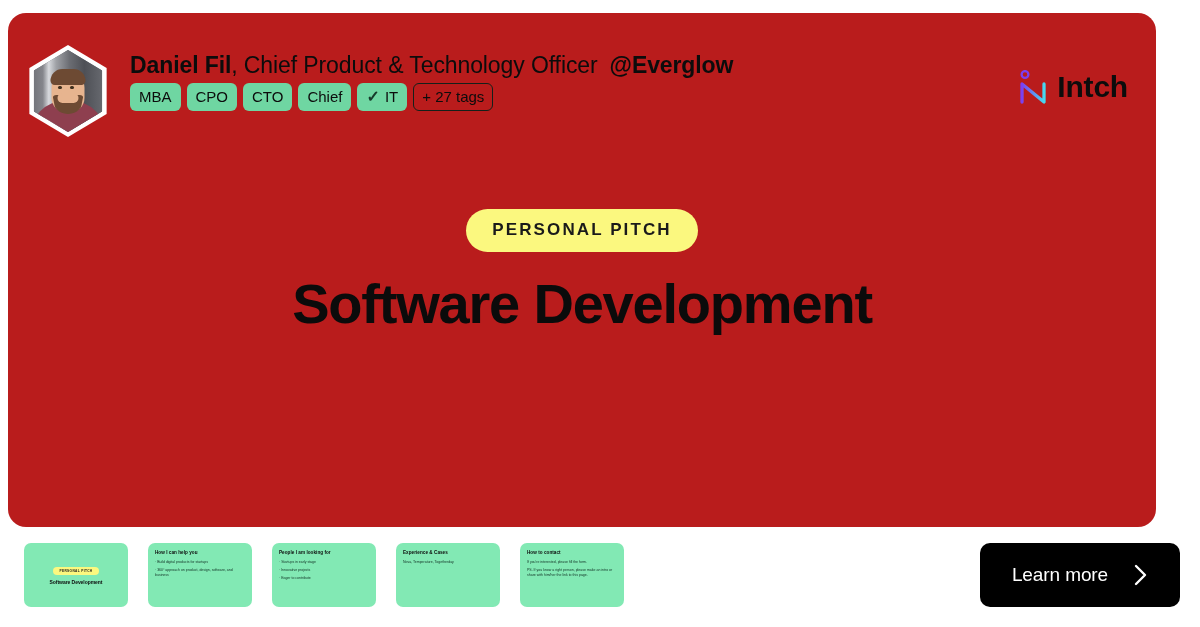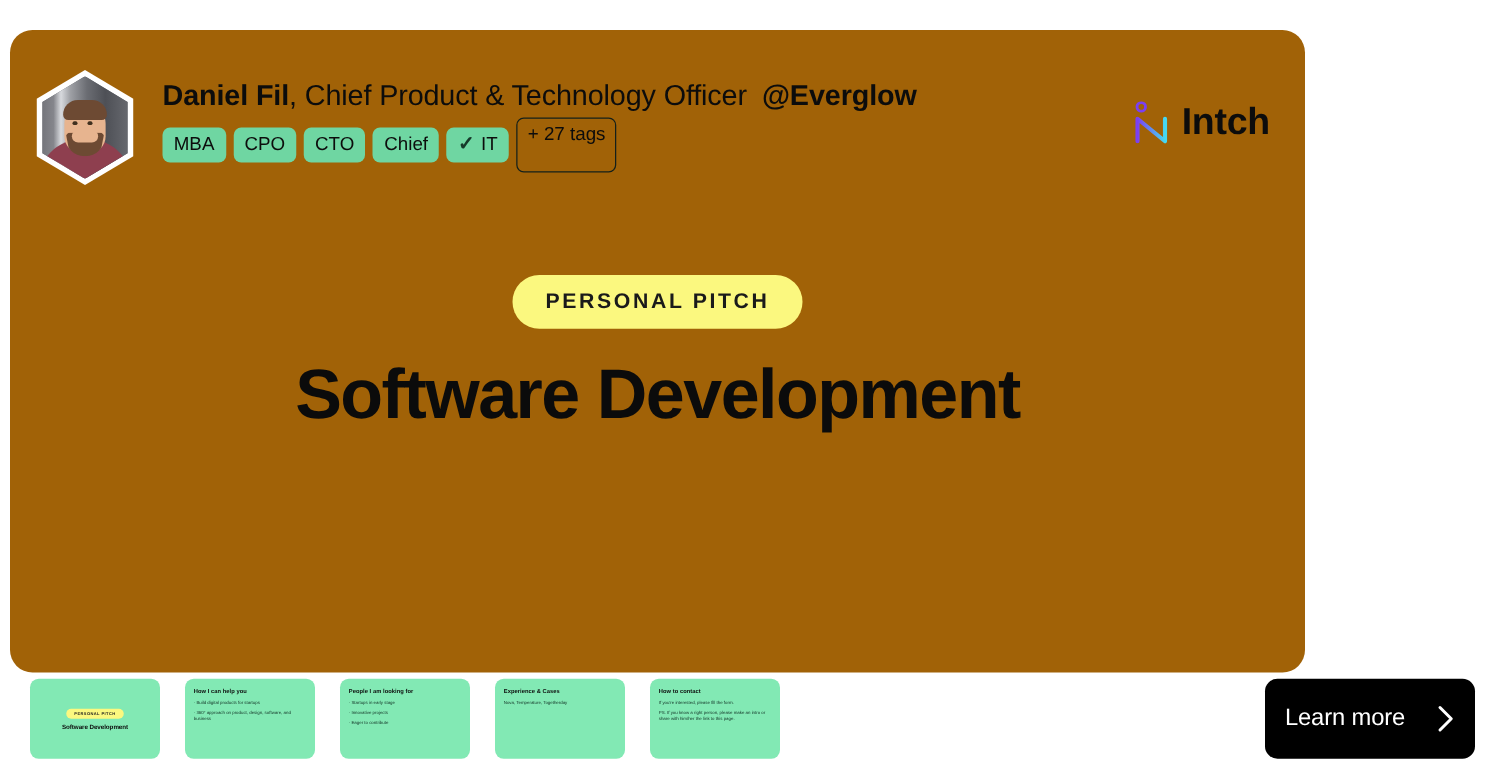--- a/index.html
+++ b/index.html
@@ -17,24 +17,24 @@
     position: relative;
     width: 1200px;
     height: 627px;
     background: #ffffff;
   }
 
   
   .slide {
     position: absolute;
     left: 8px;
-    top: 24px;
-    width: 1036px;
+    top: 13px;
+    width: 1148px;
     height: 514px;
-    background: #a16207;
+    background: #b91c1c;
     border-radius: 18px;
     overflow: hidden;
   }
 
   
   .profile-header {
     position: absolute;
     left: 18px;
     top: 30px;
     display: flex;
@@ -141,21 +141,21 @@
     padding: 6px 9px 7px;
     border-radius: 6px;
     white-space: nowrap;
   }
   .tag.verified { display: flex; align-items: center; gap: 5px; }
   .tag.verified .check { font-size: 16px; color: #16392a; font-weight: bold; }
 
   .tag.more {
     background: transparent;
     border: 1.5px solid #14201a;
-    padding: 5px 8px 22px;
+    padding: 5px 8px 6px;
   }
 
   
   .logo {
     position: absolute;
     right: 28px;
     top: 57px;
     display: flex;
     align-items: center;
     gap: 9px;
@@ -252,21 +252,21 @@
     font-weight: bold;
     color: #0c0c0c;
     letter-spacing: -0.05px;
   }
 
   
   .learn-more {
     position: absolute;
     right: 20px;
     top: 543px;
-    width: 168px;
+    width: 200px;
     height: 64px;
     background: #000000;
     border: none;
     border-radius: 10px;
     color: #ffffff;
     display: flex;
     align-items: center;
     justify-content: center;
     gap: 26px;
     cursor: pointer;

